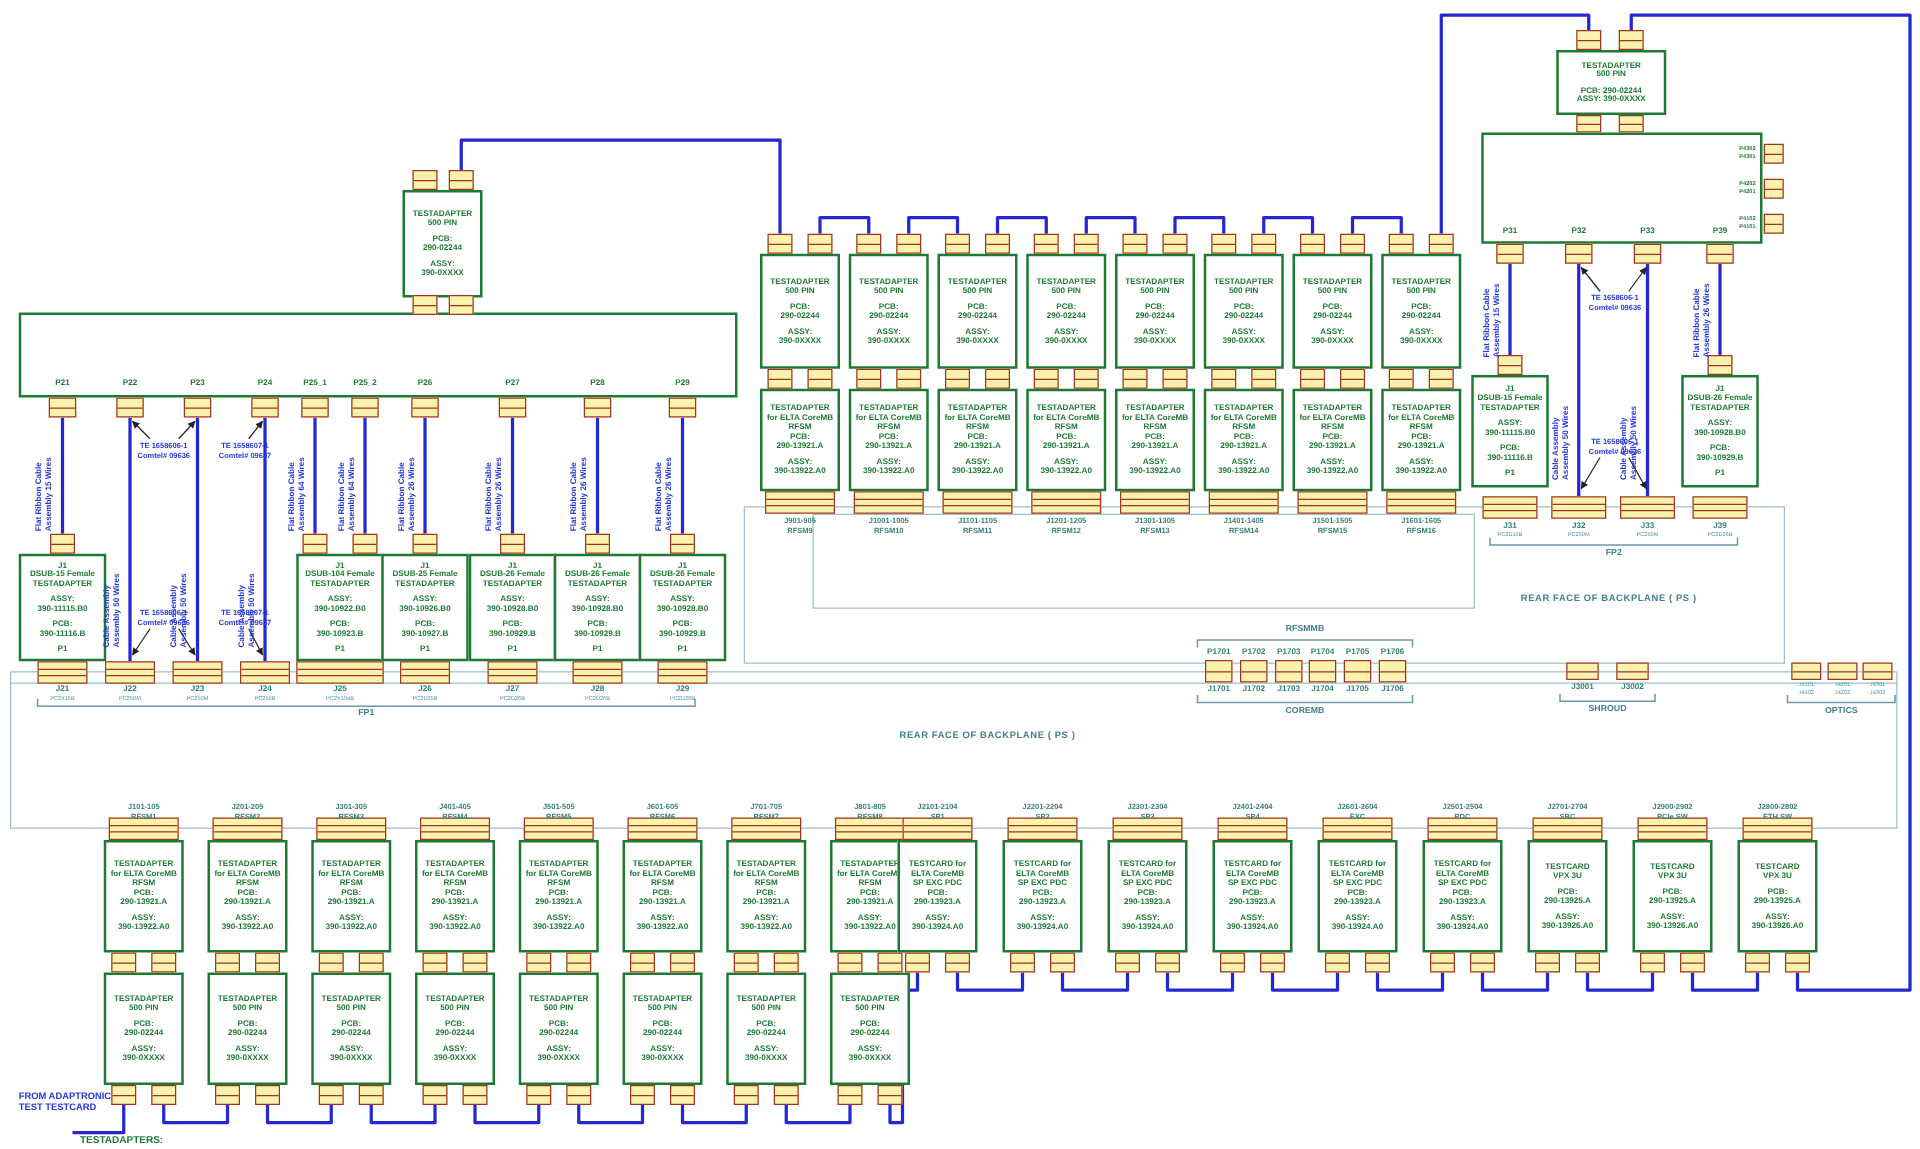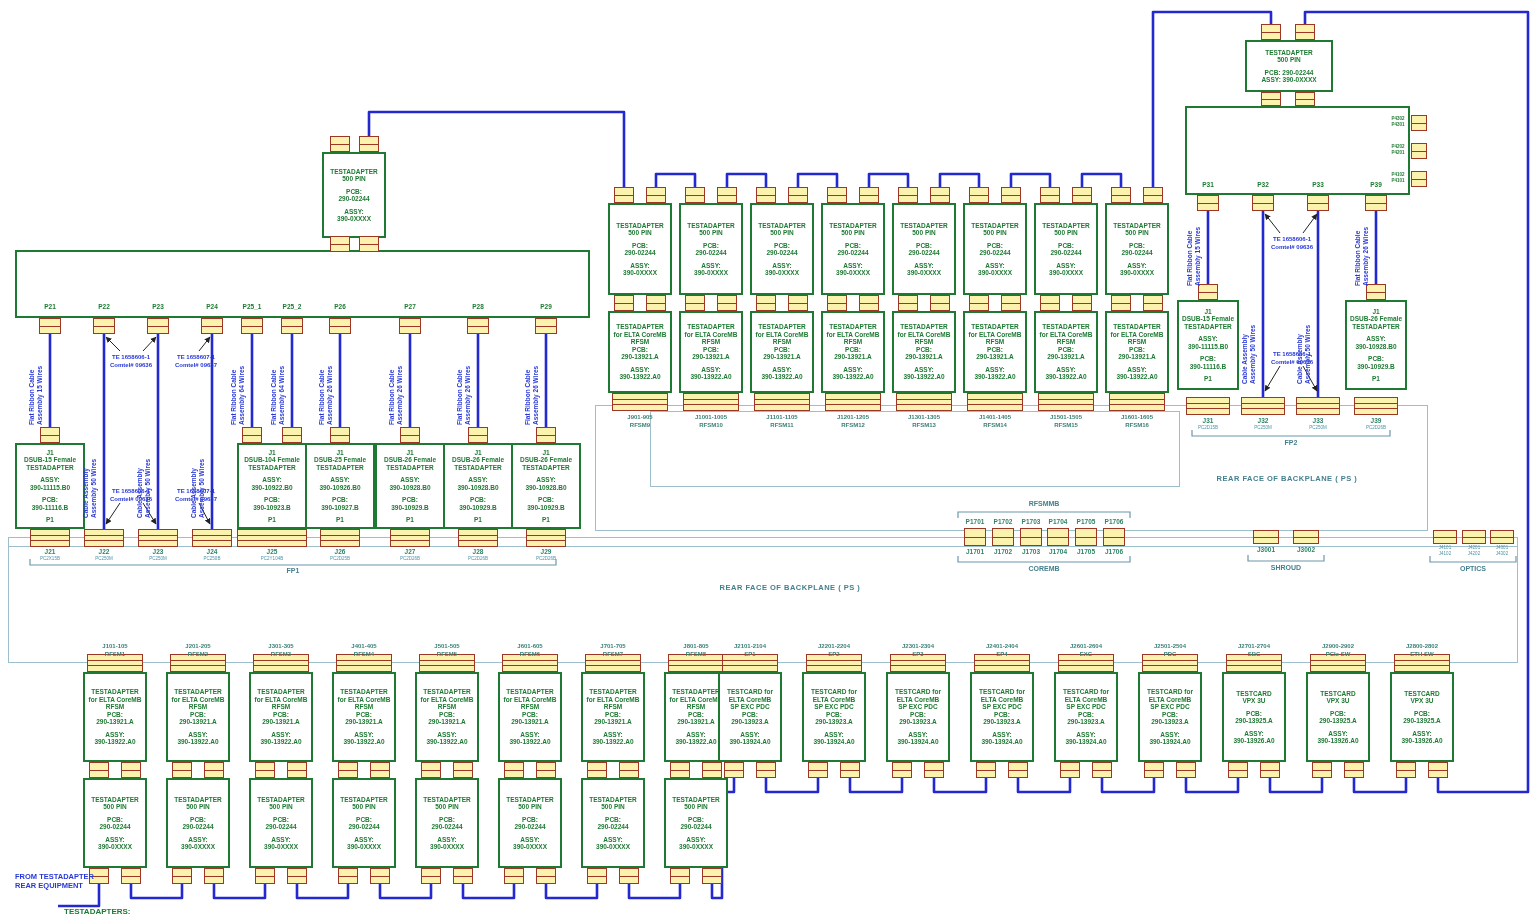--- a/index.html
+++ b/index.html
@@ -1520,16 +1520,16 @@
       <div class="bl">390-13926.A0</div>
     </div>
     <div class="conn" style="left: 1396px; top: 762px; width: 20px; height: 16px;">
       <div class="cell"></div>
       <div class="cell"></div>
     </div>
     <div class="conn" style="left: 1428px; top: 762px; width: 20px; height: 16px;">
       <div class="cell"></div>
       <div class="cell"></div>
     </div>
-    <div class="lbl fromtxt leftalign" style="left: 15px; top: 872px;">FROM TESTADAPTER</div>
-    <div class="lbl fromtxt leftalign" style="left: 15px; top: 881px;">REAR EQUIPMENT</div>
+    <div class="lbl fromtxt leftalign" style="left: 15px; top: 872px;">FROM ADAPTRONIC</div>
+    <div class="lbl fromtxt leftalign" style="left: 15px; top: 881px;">TEST TESTCARD</div>
     <div class="lbl heading leftalign" style="left: 64px; top: 907px;">TESTADAPTERS:</div>
   </div>
 
 </body></html>

